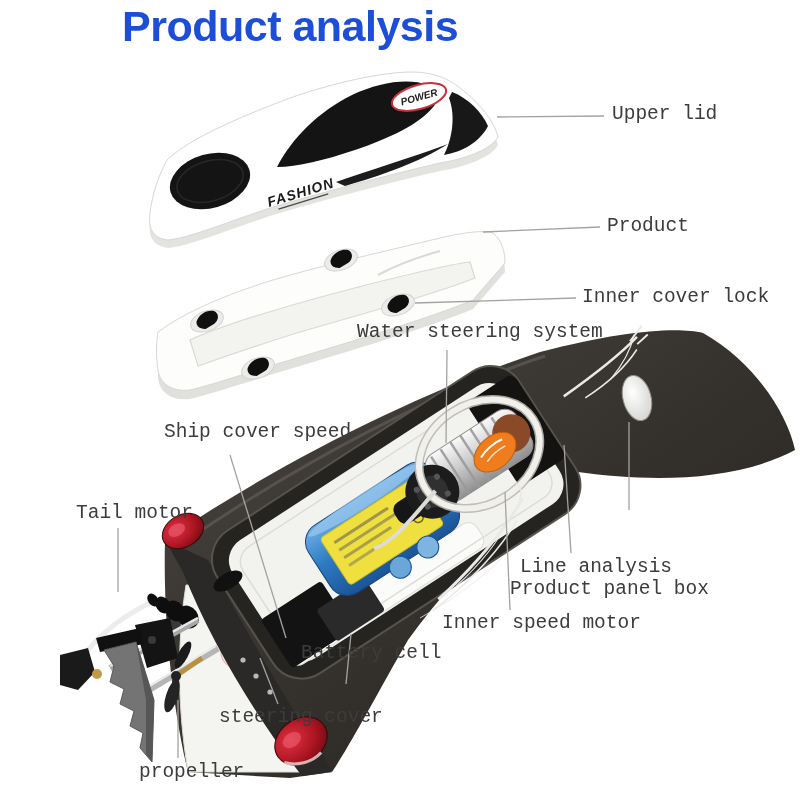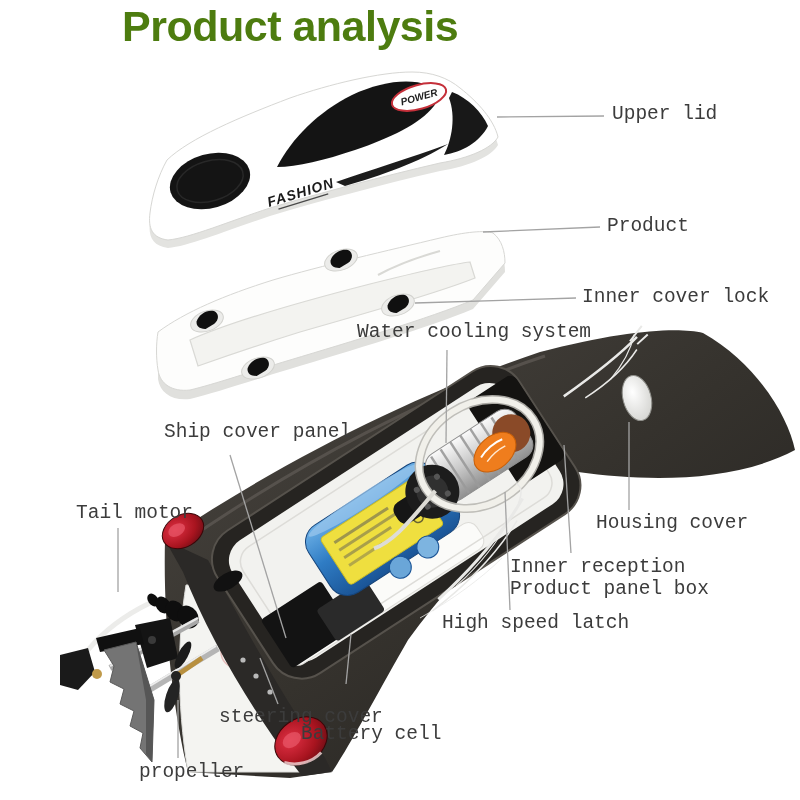--- a/index.html
+++ b/index.html
@@ -1,19 +1,19 @@
 <!DOCTYPE html>
 <html><head>
 <meta charset="utf-8">
 <style>
   html,body{margin:0;padding:0;background:#fff;}
   #stage{position:relative;width:800px;height:800px;background:#ffffff;overflow:hidden;
          font-family:"Liberation Sans",sans-serif;}
   #scene{position:absolute;left:0;top:0;}
-  .title{position:absolute;left:122px;top:2px;font-size:43px;font-weight:700;color:#4d7c0f;
+  .title{position:absolute;left:122px;top:2px;font-size:43px;font-weight:700;color:#1d4ed8;
          letter-spacing:-0.5px;white-space:nowrap;}
   .lbl{position:absolute;font-size:19.5px;color:#3c3c3c;white-space:nowrap;line-height:22px;font-family:Liberation Mono, monospace;}
   .lbl.center{text-align:center;}
 </style>
 </head>
 <body>
 
 <div id="stage">
 
 <svg id="scene" width="800" height="800" viewBox="0 0 800 800">
@@ -243,26 +243,25 @@
     <line x1="351" y1="634" x2="346" y2="684"></line>
     <line x1="260" y1="658" x2="278" y2="704"></line>
     <line x1="178" y1="700" x2="178" y2="758"></line>
   </g>
 </svg>
 
 <div class="title">Product analysis</div>
 <div class="lbl" style="left:612px;top:103px">Upper lid</div>
 <div class="lbl" style="left:607px;top:215px">Product</div>
 <div class="lbl" style="left:582px;top:286px">Inner cover lock</div>
-<div class="lbl" style="left:357px;top:321px">Water cooling system</div>
-<div class="lbl" style="left:164px;top:421px">Ship cover panel</div>
+<div class="lbl" style="left:357px;top:321px">Water steering system</div>
+<div class="lbl" style="left:164px;top:421px">Ship cover speed</div>
 <div class="lbl" style="left:76px;top:502px">Tail motor</div>
-<div class="lbl" style="left:596px;top:512px">Housing cover</div>
 <div class="lbl center" style="left:510px;top:556px;width:172px">
-  <div>Inner reception</div>
+  <div>Line analysis</div>
   <div>Product panel box</div>
 </div>
-<div class="lbl" style="left:442px;top:612px">High speed latch</div>
-<div class="lbl" style="left:301px;top:723px">Battery cell</div>
+<div class="lbl" style="left:442px;top:612px">Inner speed motor</div>
+<div class="lbl" style="left:301px;top:642px">Battery cell</div>
 <div class="lbl" style="left:219px;top:706px">steering cover</div>
 <div class="lbl" style="left:139px;top:761px">propeller</div>
 
 </div>
 
 </body></html>

